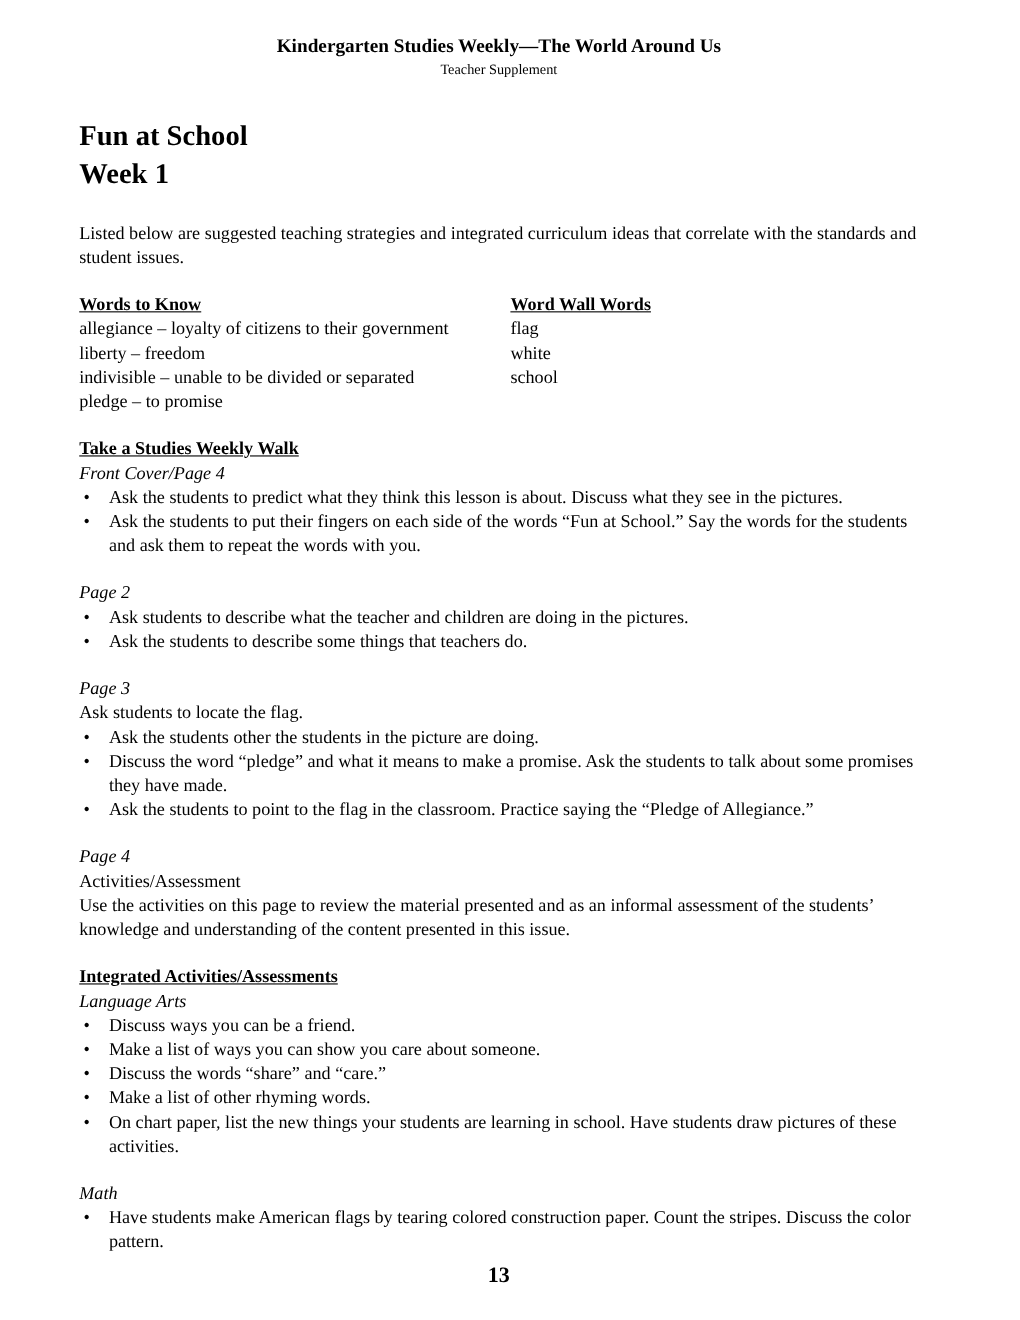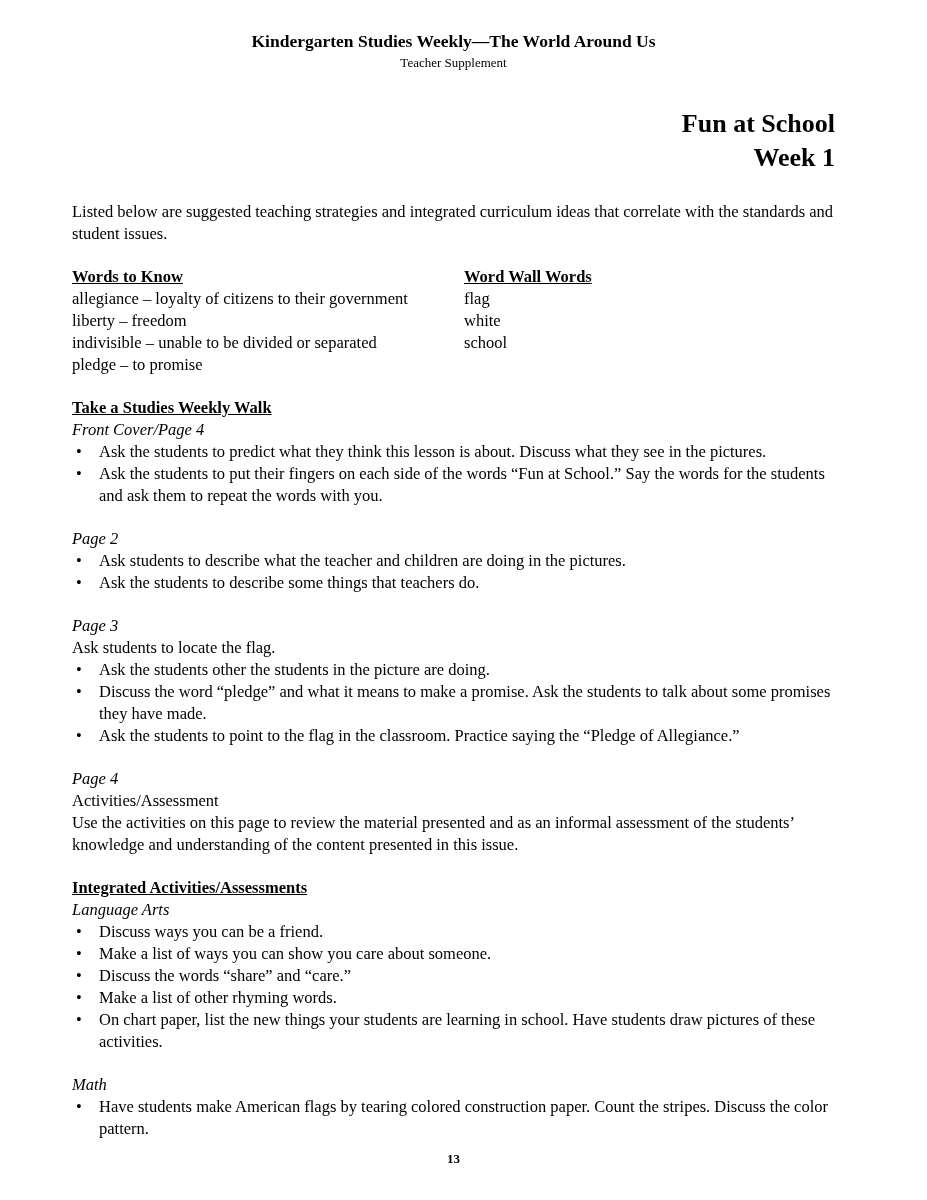--- a/index.html
+++ b/index.html
@@ -27,21 +27,21 @@
     font-weight: bold;
     font-size: 17.5px;
     line-height: 22px;
   }
   .doc-header-subtitle {
     font-size: 13px;
     line-height: 22px;
   }
   .lesson-title {
     margin-top: 33px;
-    text-align: right;
+    text-align: left;
     font-weight: bold;
     font-size: 26px;
     line-height: 34px;
   }
   .body-line, .bullet-text, .vocab-item {
     font-size: 16.5px;
     line-height: 22px;
   }
   .intro {
     margin-top: 26px;
@@ -77,21 +77,21 @@
     left: 4px;
     top: 0;
   }
   .page-number {
     position: absolute;
     left: 72px;
     width: 763px;
     top: 1149px;
     text-align: center;
     font-weight: bold;
-    font-size: 13px;
+    font-size: 20px;
     line-height: 20px;
   }
 </style>
 </head>
 <body>
 
 <div class="page">
   <div class="content">
 
     <div class="doc-header">

